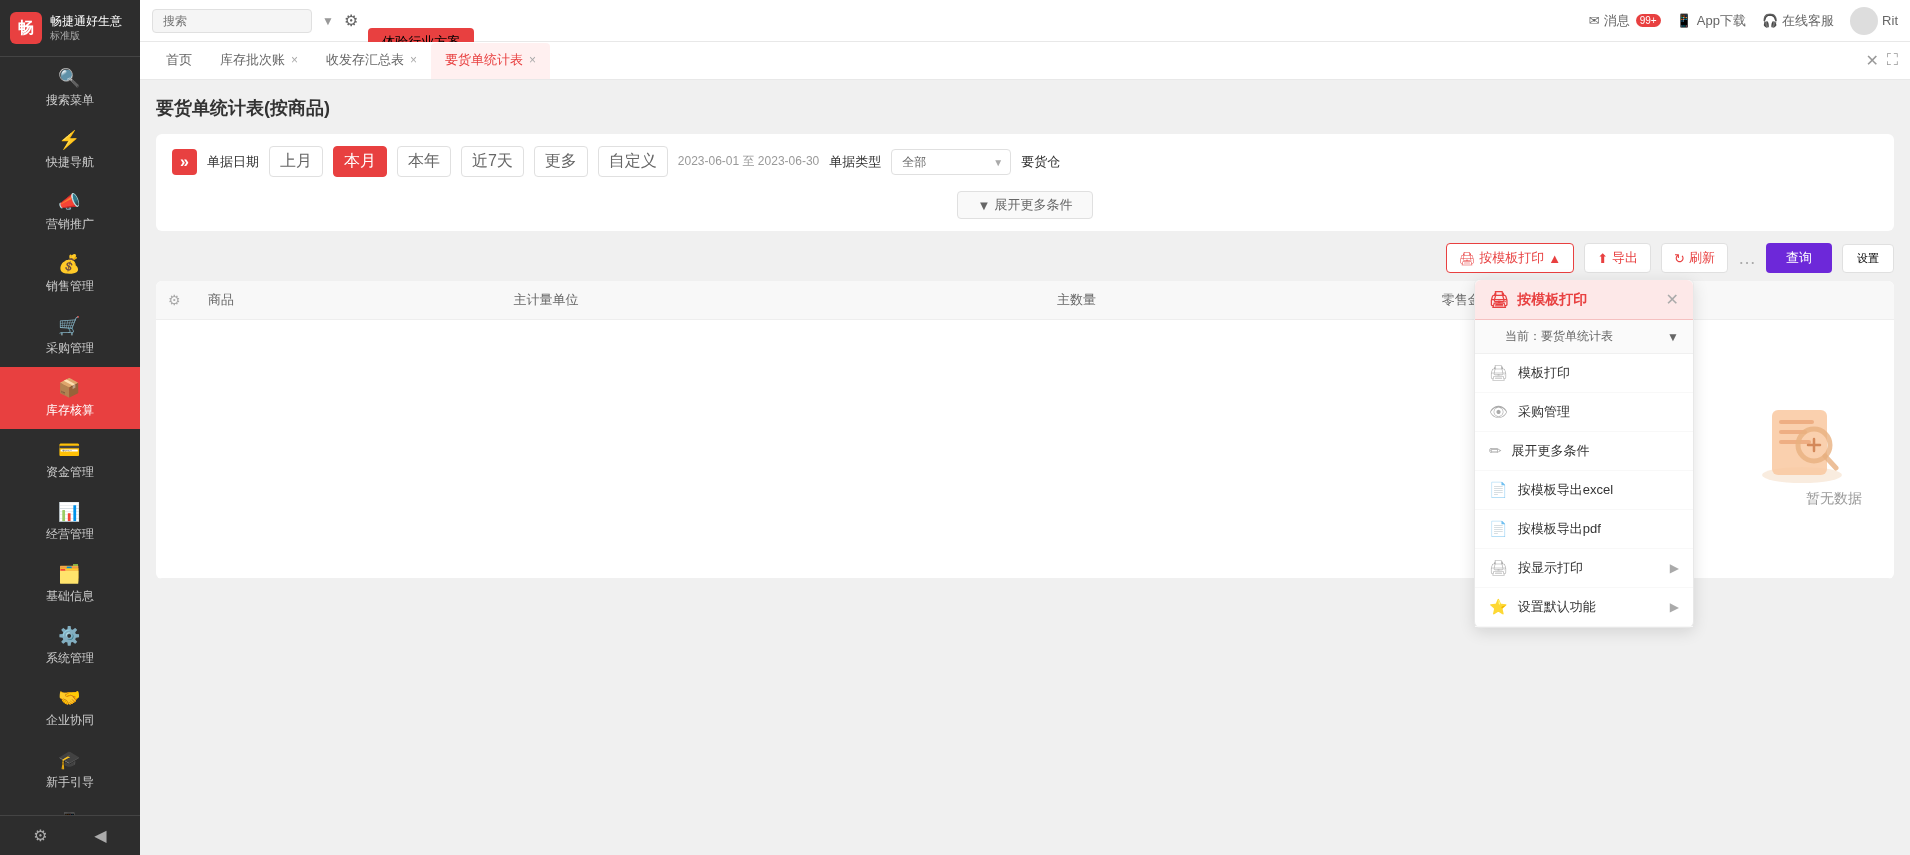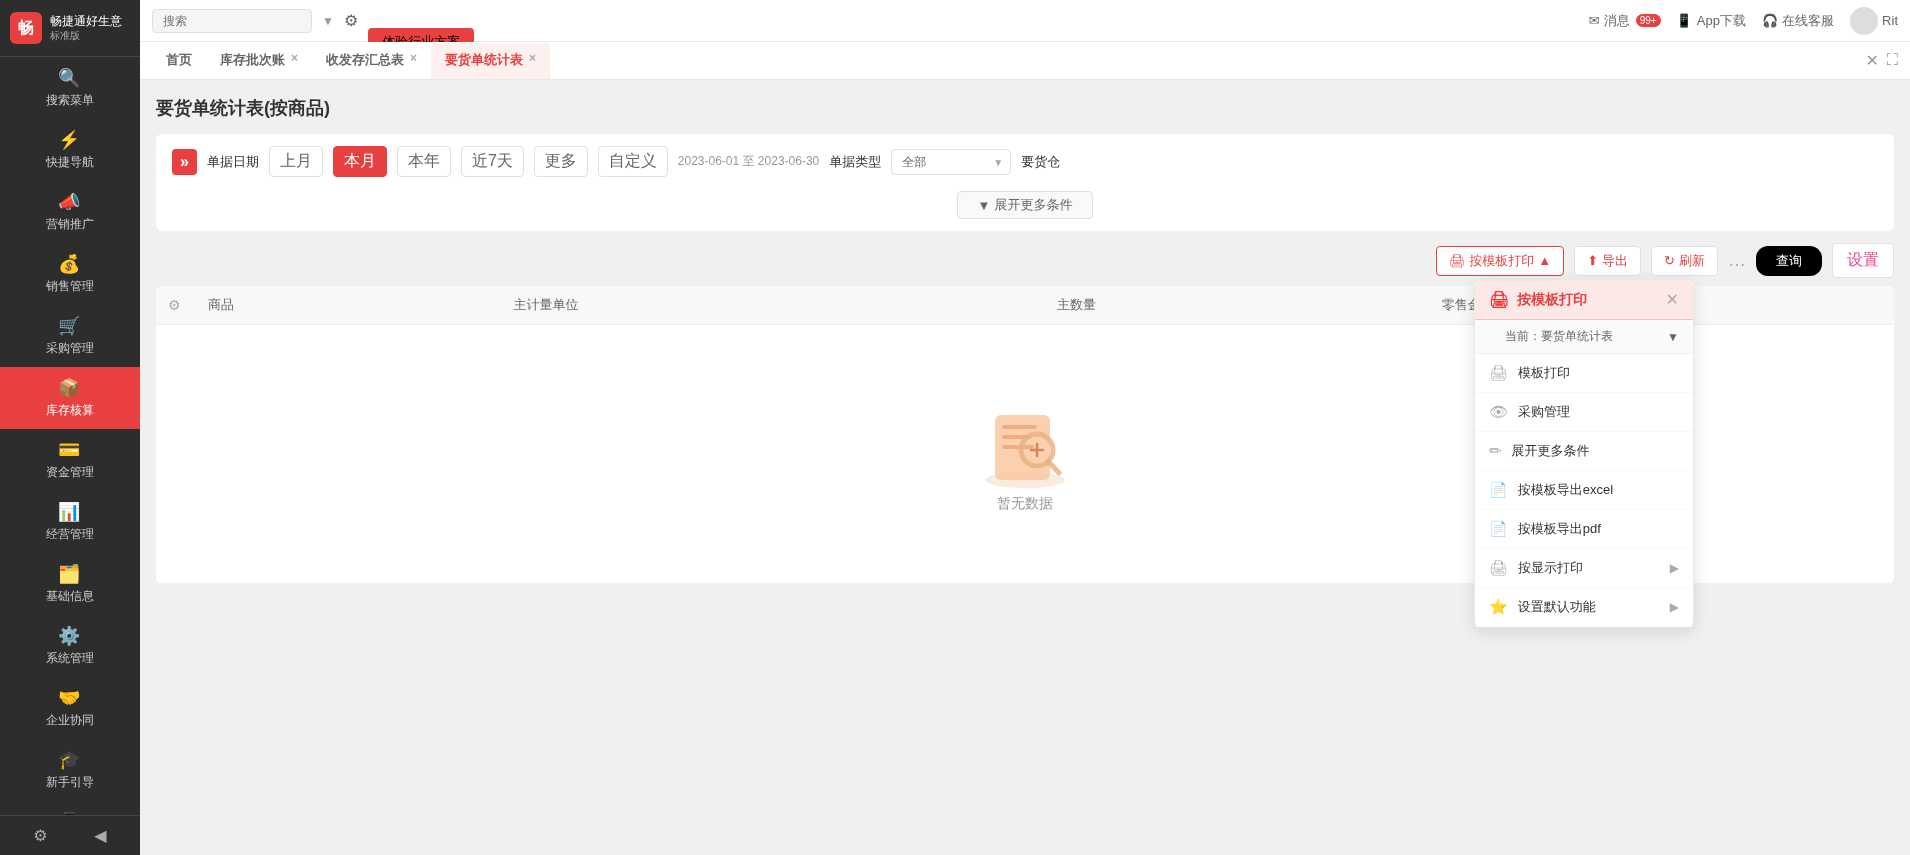--- a/index.html
+++ b/index.html
@@ -130,23 +130,22 @@
       height: 38px;
     }
     .tab {
       padding: 8px 14px;
       font-size: 13px;
       color: #666;
       cursor: pointer;
       border-bottom: 2px solid transparent;
       white-space: nowrap;
       display: flex;
-      align-items: flex-start;
+      align-items: center;
       gap: 6px;
-      font-weight: bold;
     }
     .tab.active { color: #e84040; background: #fff0f0; border-radius: 4px 4px 0 0; }
     .tab-close { font-size: 12px; color: #aaa; }
     .tabs-actions { margin-left: auto; display: flex; gap: 8px; }
     .tabs-action-btn { font-size: 16px; color: #999; cursor: pointer; }
 
     
     .page-content {
       flex: 1;
       overflow: auto;
@@ -278,35 +277,35 @@
       gap: 4px;
       color: #e84040;
       border: 1px solid #e0e0e0;
       background: #fff;
       border-radius: 4px;
       padding: 5px 12px;
       font-size: 13px;
       cursor: pointer;
     }
     .action-query-btn {
-      background: #000000;
+      background: #6d28d9;
       color: white;
       border: none;
-      border-radius: 12px;
+      border-radius: 4px;
       padding: 6px 20px;
       font-size: 13px;
       cursor: pointer;
     }
     .action-settings-btn {
       background: white;
-      color: #ec4899;
+      color: #000000;
       border: 1px solid #e0e0e0;
       border-radius: 4px;
       padding: 6px 14px;
-      font-size: 16px;
+      font-size: 11px;
       cursor: pointer;
     }
 
     
     .data-table {
       background: #fff;
       border-radius: 6px;
       overflow: hidden;
     }
     .data-table table {
@@ -327,21 +326,21 @@
       font-size: 13px;
       color: #333;
       border-bottom: 1px solid #f0f0f0;
     }
     .table-settings-icon { color: #aaa; cursor: pointer; font-size: 14px; }
 
     
     .empty-state {
       display: flex;
       flex-direction: column;
-      align-items: center;
+      align-items: flex-end;
       justify-content: center;
       padding: 60px 20px;
     }
     .empty-text { color: #999; font-size: 14px; }
 
     
     .print-dropdown {
       position: absolute;
       top: 36px;
       right: 200px;

